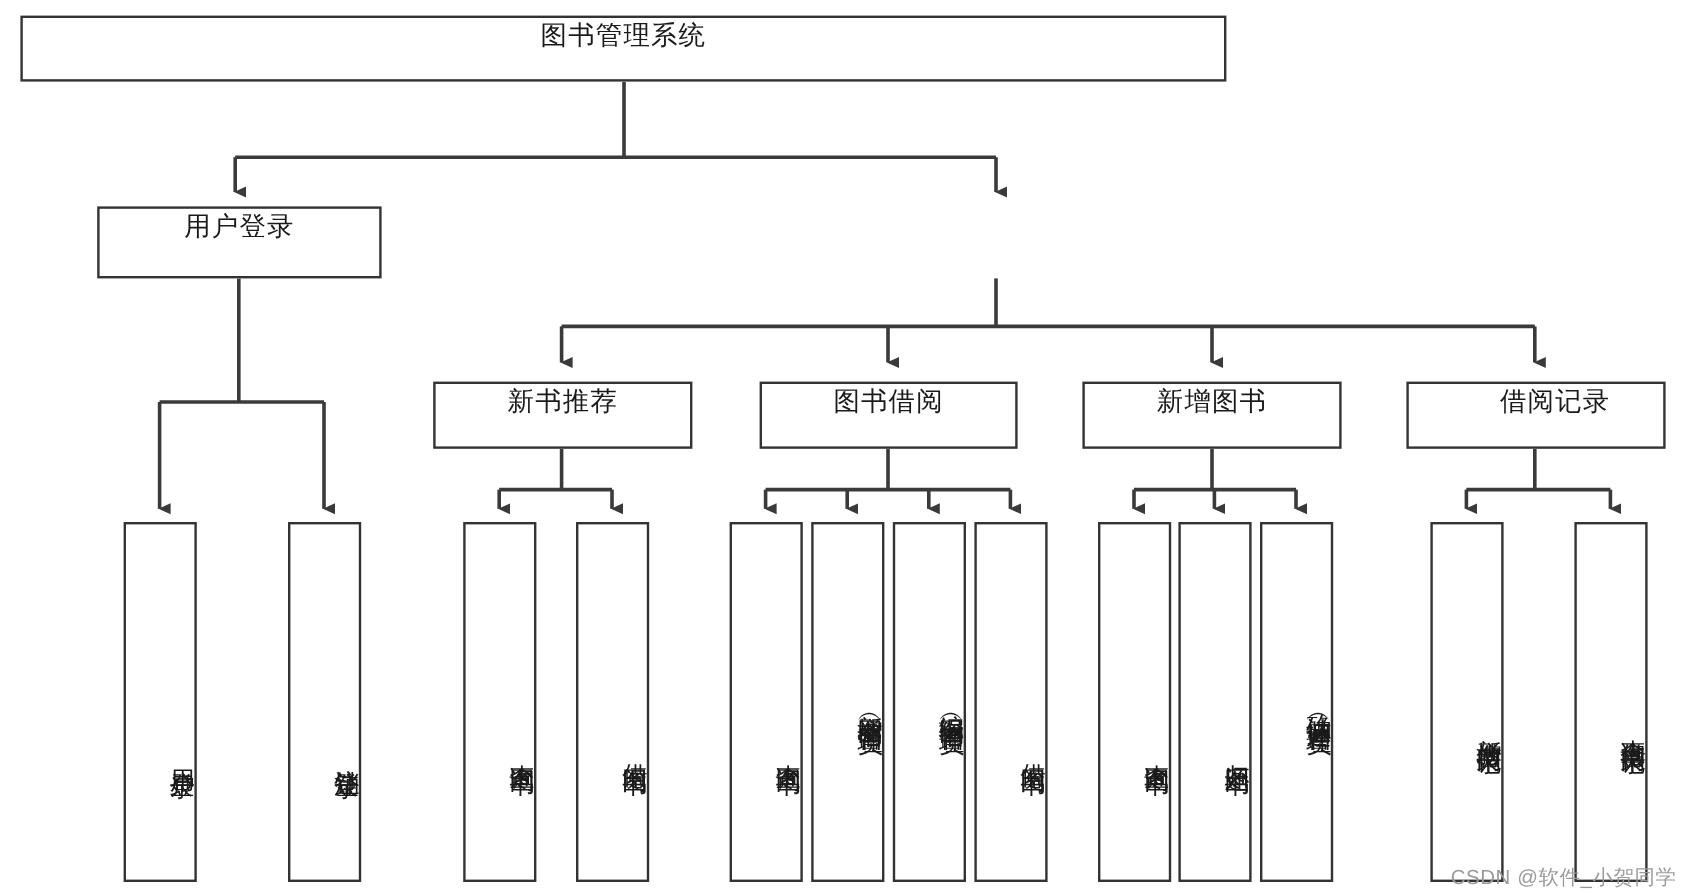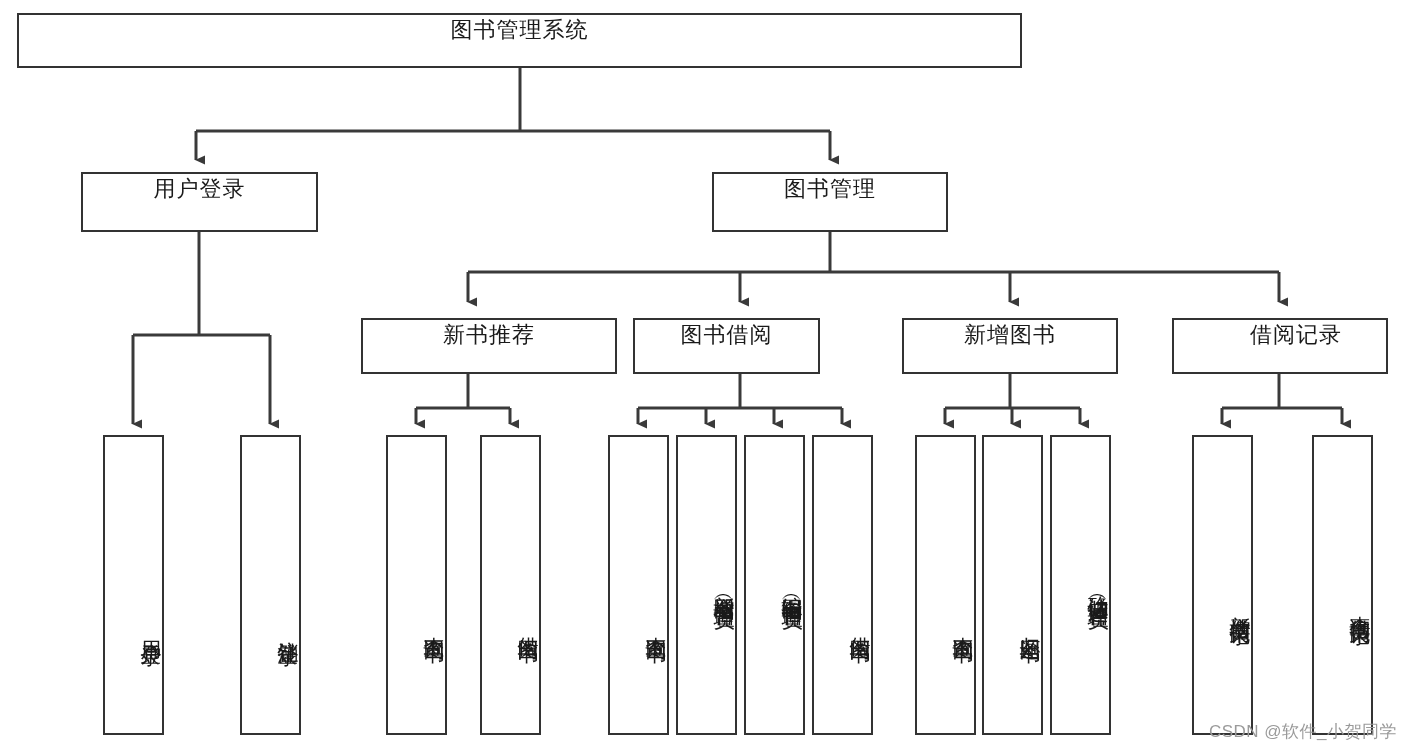--- a/index.html
+++ b/index.html
@@ -122,28 +122,25 @@
     </g>
   </svg>
 
   <div class="node horiz" style="left:17px; top:13px; width:1005px; height:55px;">
     <span class="node-label">图书管理系统</span>
   </div>
 
   <div class="node horiz" style="left:81px; top:172px; width:237px; height:60px;">
     <span class="node-label">用户登录</span>
   </div>
-  <div class="node horiz" style="left:712px; top:172px; width:236px; height:60px;">
-    <span class="node-label">图书管理</span>
-  </div>
 
-  <div class="node horiz" style="left:361px; top:318px; width:256px; height:56px;">
+  <div class="node horiz" style="left:361px; top:318px; width:216px; height:56px;">
     <span class="node-label">新书推荐</span>
   </div>
-  <div class="node horiz" style="left:633px; top:318px; width:187px; height:56px;">
+  <div class="node horiz" style="left:633px; top:318px; width:215px; height:56px;">
     <span class="node-label">图书借阅</span>
   </div>
   <div class="node horiz" style="left:902px; top:318px; width:216px; height:56px;">
     <span class="node-label">新增图书</span>
   </div>
   <div class="node horiz" style="left:1172px; top:318px; width:216px; height:56px;padding-left:32px;">
     <span class="node-label">借阅记录</span>
   </div>
 
   <div class="node vert" style="left:103px; top:435px; width:61px; height:300px; padding-top:86px;">

